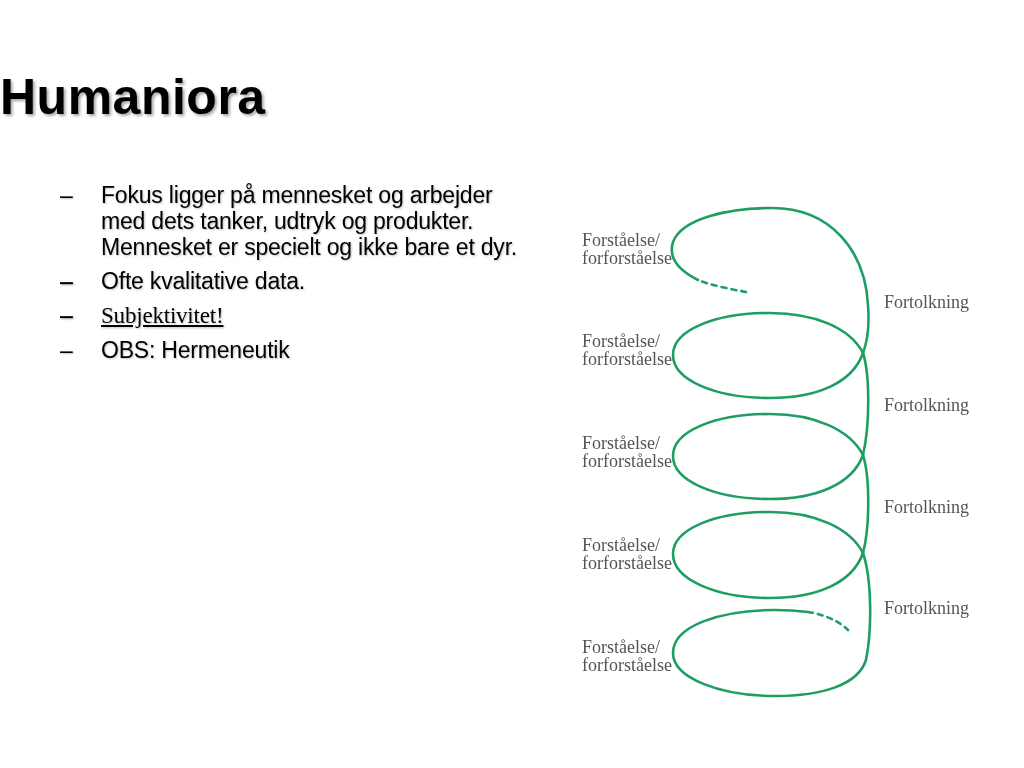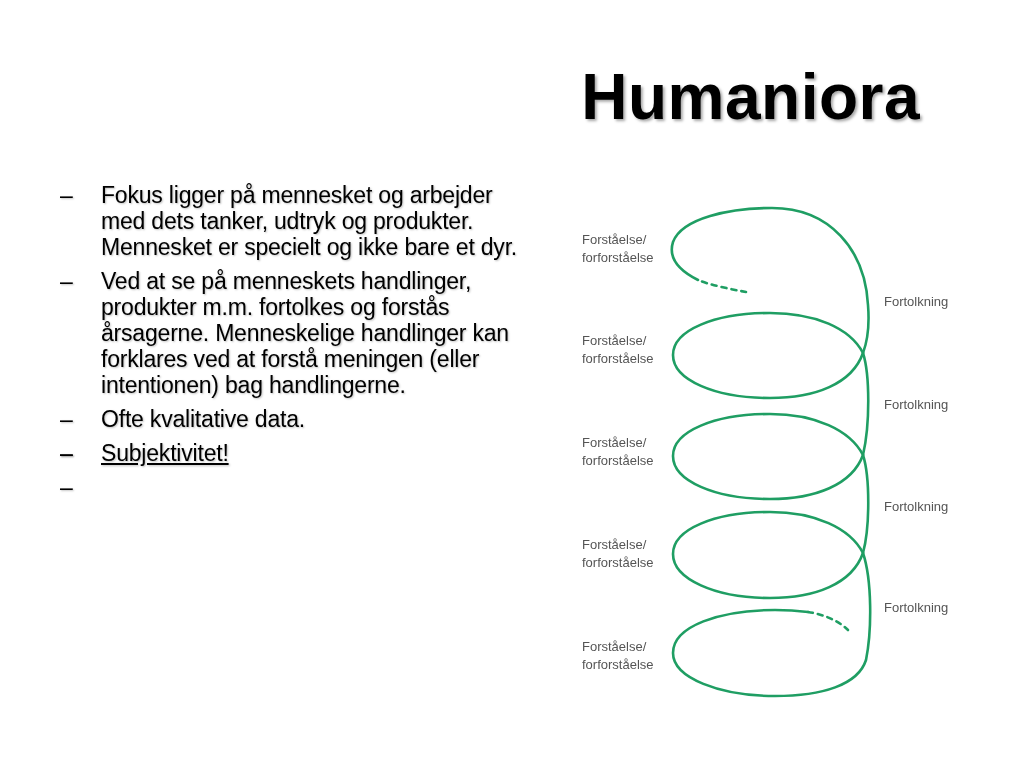--- a/index.html
+++ b/index.html
@@ -13,22 +13,22 @@
       position: relative;
       overflow: hidden;
       font-family: "Liberation Sans", "DejaVu Sans", sans-serif;
       color: #000000;
     }
     .slide-title {
       position: absolute;
       left: 0;
       top: 62px;
       width: 920px;
-      text-align: right;
-      font-size: 64px;
+      text-align: left;
+      font-size: 50px;
       font-weight: bold;
       line-height: 70px;
       letter-spacing: 0.5px;
       text-shadow: 2px 2px 3px rgba(0,0,0,0.35);
     }
     .bullet-list {
       position: absolute;
       left: 60px;
       top: 182px;
       width: 460px;
@@ -44,67 +44,67 @@
       margin-bottom: 8px;
       text-shadow: 1px 1px 2px rgba(0,0,0,0.25);
       letter-spacing: -0.2px;
     }
     .bullet-dash {
       position: absolute;
       left: 0;
       top: 0;
       width: 30px;
     }
-    .underlined { text-decoration: underline; }
+    .underlined { text-decoration: underline; font-family: Liberation Serif, serif; }
     .diagram {
       position: absolute;
       left: 560px;
       top: 190px;
       width: 440px;
       height: 530px;
     }
     .diagram svg { position: absolute; left: 0; top: 0; }
     .label {
       position: absolute;
-      font-family: Liberation Sans, sans-serif;
-      font-size: 13px;
+      font-family: Liberation Serif, serif;
+      font-size: 18px;
       line-height: 18px;
       color: #555555;
       white-space: nowrap;
     }
     .label-left { left: 22px; width: 90px; }
     .label-right { left: 324px; text-align: right; }
   </style>
 </head>
 <body>
 
 <div class="slide-title">Humaniora</div>
 
 <ul class="bullet-list">
   <li class="bullet-item">
     <span class="bullet-dash">–</span>
     <span>Fokus ligger på mennesket og arbejder med dets tanker, udtryk og produkter. Mennesket er specielt og ikke bare et dyr.</span>
   </li>
   <li class="bullet-item">
     <span class="bullet-dash">–</span>
-    <span>Ved at se på menneskets handlinger, produkter m.m. fortolkes og forstås årsagerne. Menneskelige handlinger kan forklares ved at forstå meningen (eller intentionen) bag handlingerne.</span>
   </li>
   <li class="bullet-item">
     <span class="bullet-dash">–</span>
     <span>Ofte kvalitative data.</span>
   </li>
   <li class="bullet-item">
     <span class="bullet-dash">–</span>
   </li>
   <li class="bullet-item">
     <span class="bullet-dash">–</span>
     <span class="underlined">Subjektivitet!</span>
   </li>
   <li class="bullet-item">
     <span class="bullet-dash">–</span>
+    <span>OBS: Hermeneutik</span>
   </li>
 </ul>
 
 <div class="diagram">
 
   <svg width="440" height="530" viewBox="0 0 440 530">
     <g fill="none" stroke="#1f9e63" stroke-width="2.6" stroke-linecap="round">
 
       <path d="M186 102 C170 99 150 95 138 90" stroke-dasharray="5 5"></path>
 

